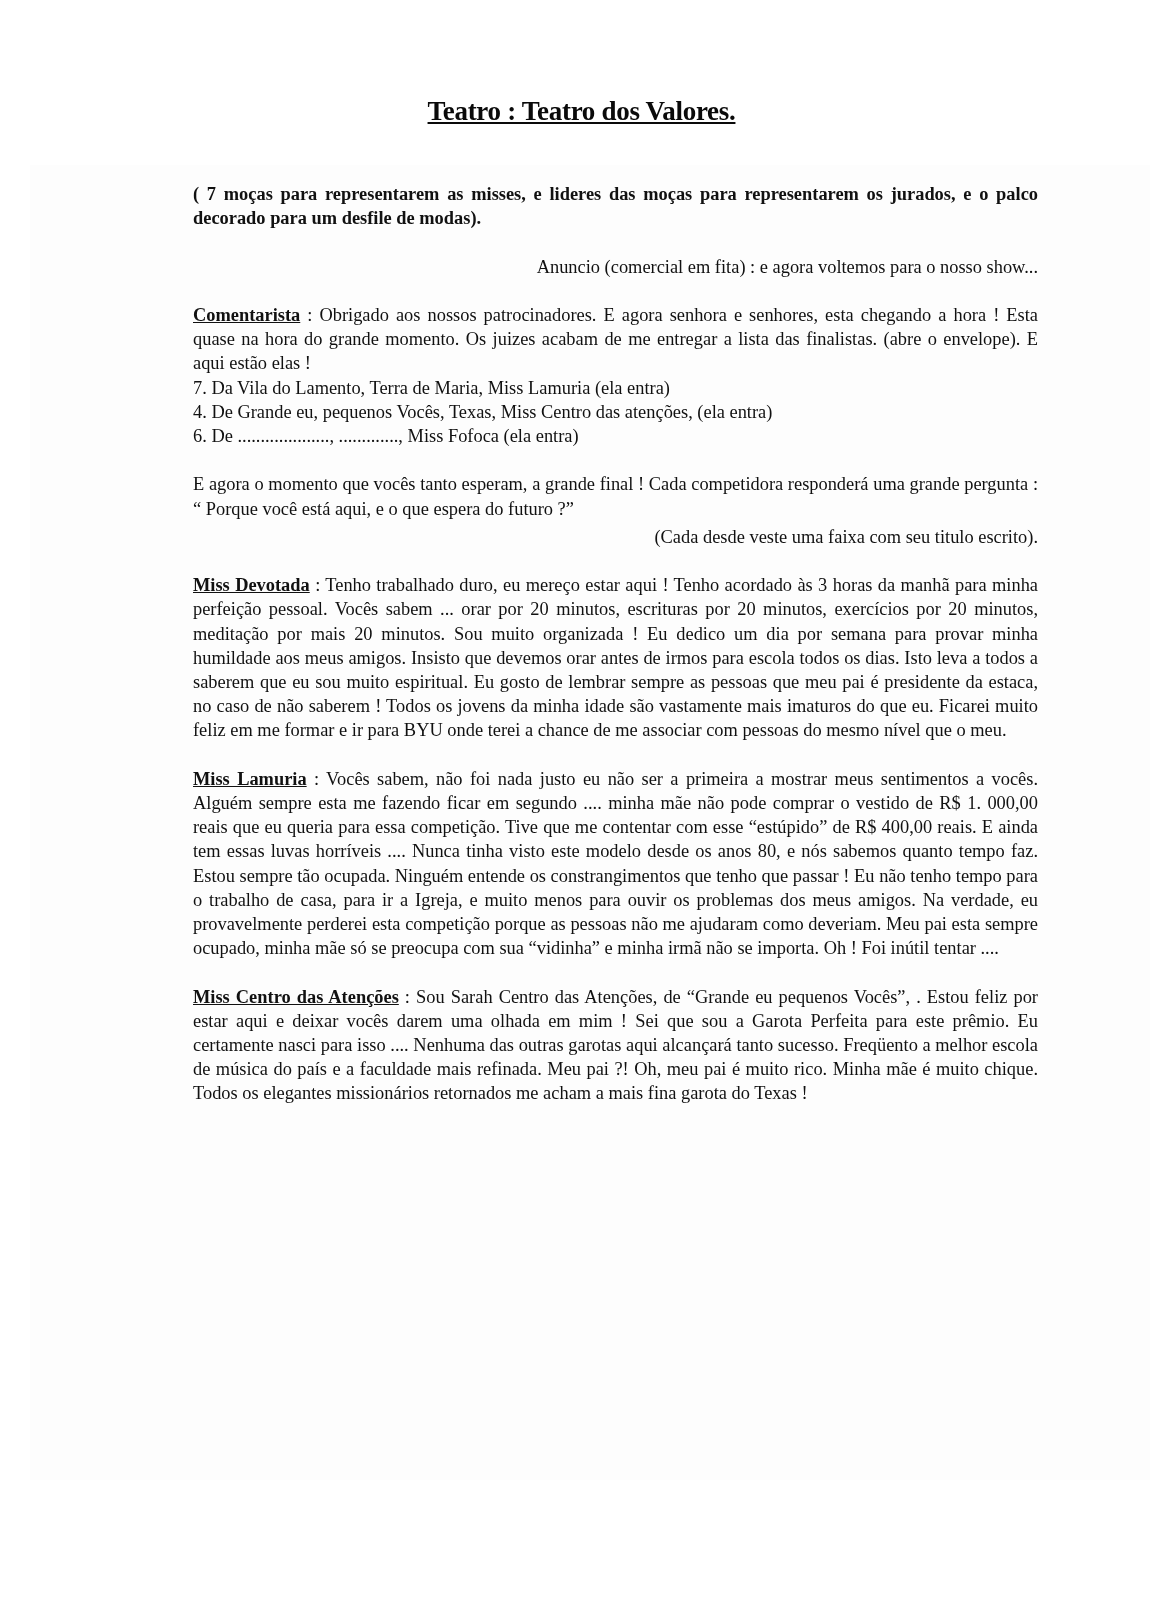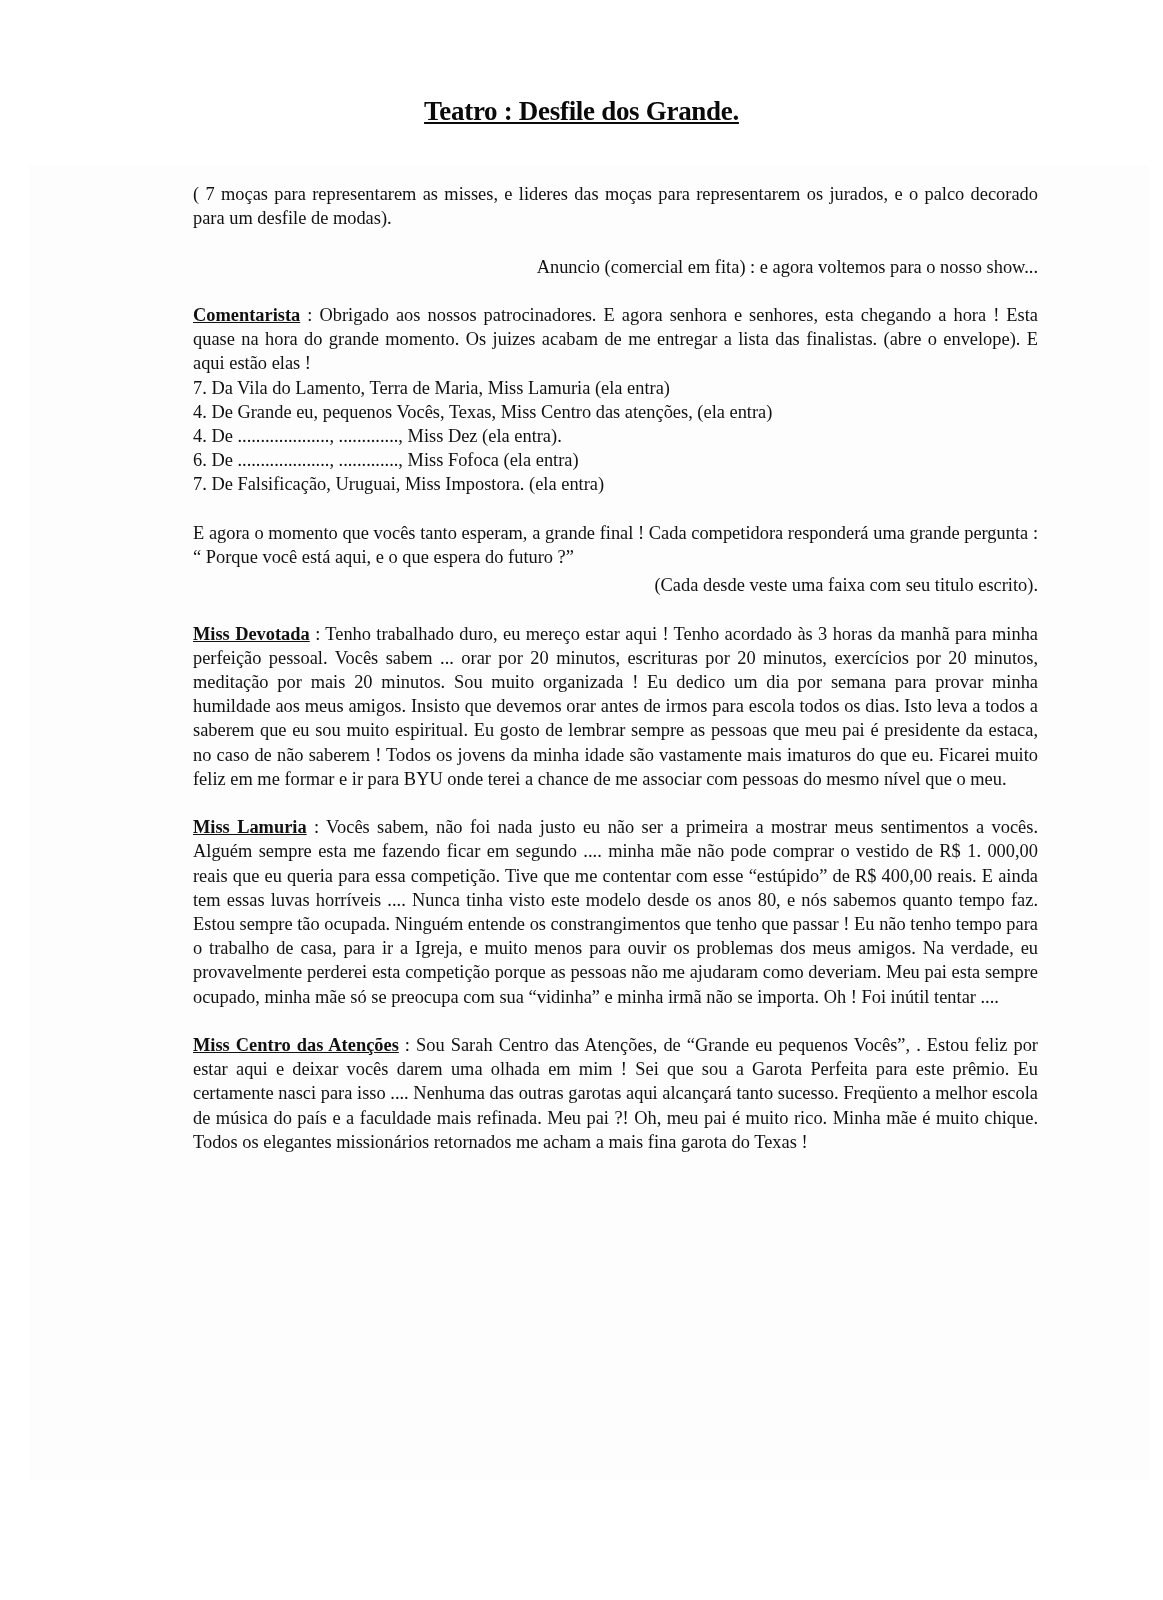--- a/index.html
+++ b/index.html
@@ -64,43 +64,41 @@
       text-decoration: underline;
     }
     .list {
       margin: 0 0 24.2px 0;
       padding: 0;
       list-style: none;
     }
     .list li {
       margin: 0;
     }
-    .p-intro { margin-bottom: 24.2px; }
+    .p-intro { margin-bottom: 24.2px; font-weight: bold; }
   </style>
 </head>
 <body>
 
 <div class="page">
   <div class="scan-tint"></div>
 
-  <div class="title">Teatro : Desfile dos Grande.</div>
+  <div class="title">Teatro : Teatro dos Valores.</div>
 
   <div class="content">
     <p class="p-intro">( 7 moças para representarem as misses, e lideres das moças para representarem os jurados, e o palco decorado para um desfile de modas).</p>
 
     <p class="nojust">Anuncio (comercial em fita) : e agora voltemos para o nosso show...</p>
 
     <p style="margin-bottom:0"><span class="speaker">Comentarista</span><span> : Obrigado aos nossos patrocinadores. E agora senhora e senhores, esta chegando a hora ! Esta quase na hora do grande momento. Os juizes acabam de me entregar a lista das finalistas. (abre o envelope). E aqui estão elas !</span></p>
 
     <ul class="list">
       <li>7. Da Vila do Lamento, Terra de Maria, Miss Lamuria (ela entra)</li>
       <li>4. De Grande eu, pequenos Vocês, Texas, Miss Centro das atenções, (ela entra)</li>
-      <li>4. De ...................., ............., Miss Dez (ela entra).</li>
       <li>6. De ...................., ............., Miss Fofoca (ela entra)</li>
-      <li>7. De Falsificação, Uruguai, Miss Impostora. (ela entra)</li>
     </ul>
 
     <p style="margin-bottom:4px">E agora o momento que vocês tanto esperam, a grande final ! Cada competidora responderá uma grande pergunta : “ Porque você está aqui, e o que espera do futuro ?”</p>
     <p class="nojust">(Cada desde veste uma faixa com seu titulo escrito).</p>
 
     <p><span class="speaker">Miss Devotada</span><span> : Tenho trabalhado duro, eu mereço estar aqui ! Tenho acordado às 3 horas da manhã para minha perfeição pessoal. Vocês sabem ... orar por 20 minutos, escrituras por 20 minutos, exercícios por 20 minutos, meditação por mais 20 minutos. Sou muito organizada ! Eu dedico um dia por semana para provar minha humildade aos meus amigos. Insisto que devemos orar antes de irmos para escola todos os dias. Isto leva a todos a saberem que eu sou muito espiritual. Eu gosto de lembrar sempre as pessoas que meu pai é presidente da estaca, no caso de não saberem ! Todos os jovens da minha idade são vastamente mais imaturos do que eu. Ficarei muito feliz em me formar e ir para BYU onde terei a chance de me associar com pessoas do mesmo nível que o meu.</span></p>
 
     <p><span class="speaker">Miss Lamuria</span><span> : Vocês sabem, não foi nada justo eu não ser a primeira a mostrar meus sentimentos a vocês. Alguém sempre esta me fazendo ficar em segundo .... minha mãe não pode comprar o vestido de R$ 1. 000,00 reais que eu queria para essa competição. Tive que me contentar com esse “estúpido” de  R$ 400,00 reais. E ainda tem essas luvas horríveis .... Nunca tinha visto este modelo desde os anos 80, e nós sabemos quanto tempo faz. Estou sempre tão ocupada. Ninguém entende os constrangimentos que tenho que passar ! Eu não tenho tempo para o trabalho de casa, para ir a Igreja, e muito menos para ouvir os problemas dos meus amigos. Na verdade, eu provavelmente perderei esta competição porque as pessoas não me ajudaram como deveriam. Meu pai esta sempre ocupado, minha mãe só se preocupa com sua “vidinha” e minha irmã não se importa. Oh ! Foi inútil tentar ....</span></p>
 
     <p><span class="speaker">Miss Centro das Atenções</span><span> : Sou Sarah Centro das Atenções, de “Grande eu pequenos Vocês”, . Estou feliz por estar aqui e deixar vocês darem uma olhada em mim !  Sei que sou a Garota Perfeita para este prêmio. Eu certamente nasci para isso .... Nenhuma das outras garotas aqui alcançará tanto sucesso. Freqüento a melhor escola de música do país e a faculdade mais refinada. Meu pai ?! Oh, meu pai é muito rico. Minha mãe é muito chique. Todos os elegantes missionários retornados me acham a mais fina garota do Texas !</span></p>

